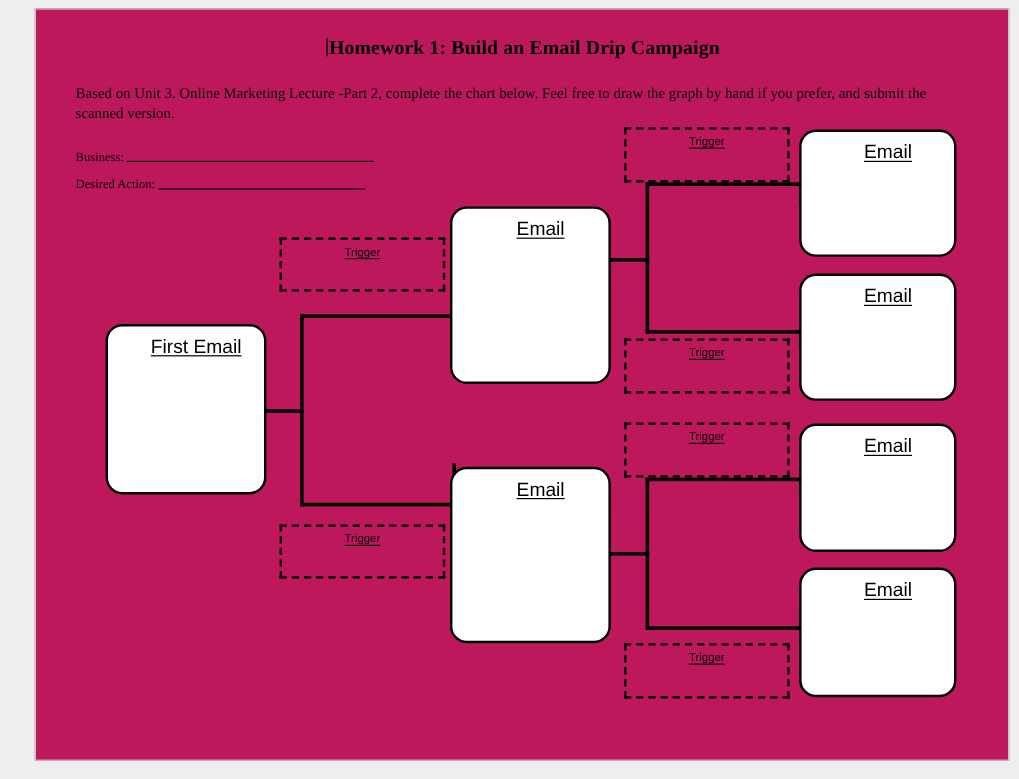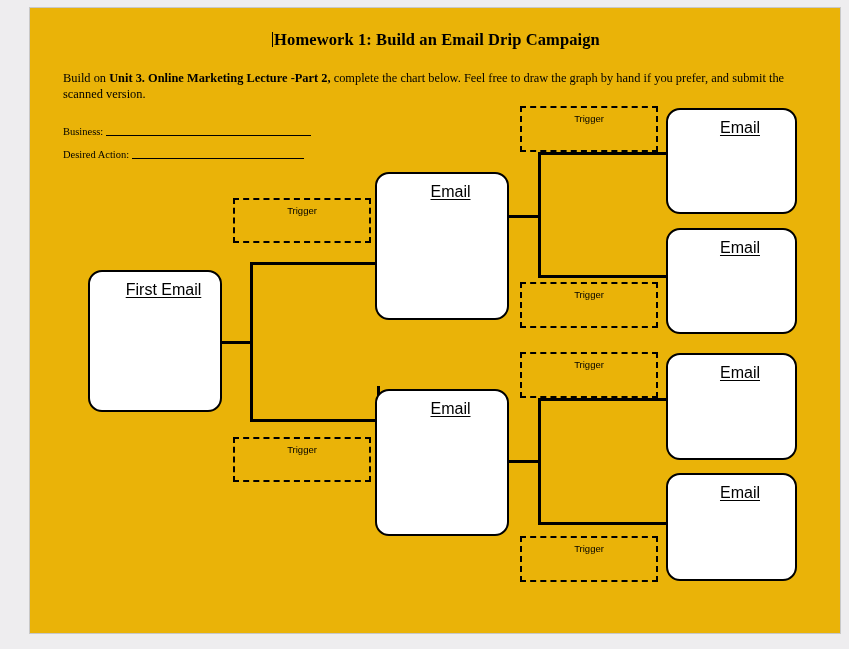--- a/index.html
+++ b/index.html
@@ -11,21 +11,21 @@
     overflow: hidden;
     font-family: "Liberation Serif", serif;
   }
 
   #page {
     position: absolute;
     left: 29px;
     top: 7px;
     width: 812px;
     height: 627px;
-    background: #eab308;
+    background: #be185d;
     border: 1px solid #c8c8c8;
     box-sizing: border-box;
     overflow: hidden;
   }
 
   
   #doc-title {
     position: absolute;
     left: 0;
     top: 22px;
@@ -50,21 +50,21 @@
     position: absolute;
     left: 33px;
     top: 62px;
     width: 733px;
     font-family: "Liberation Serif", serif;
     font-size: 12.4px;
     line-height: 16px;
     color: #000;
     text-align: left;
   }
-  #intro b { font-weight: bold; }
+  #intro b { font-weight: normal; }
 
   
   .field {
     position: absolute;
     font-family: "Liberation Serif", serif;
     font-size: 10.5px;
     color: #000;
     white-space: nowrap;
   }
   .field .fl {
@@ -122,39 +122,40 @@
   }
   .trigger-box .lbl {
     position: absolute;
     left: 0;
     right: 0;
     top: 5px;
     text-align: center;
     font-family: "Liberation Sans", sans-serif;
     font-size: 9.5px;
     color: #000;
+    text-decoration: underline;
     text-underline-offset: 1.5px;
   }
 
   
   .ln {
     position: absolute;
     background: #000;
   }
   .ln.h { height: 2.6px; }
   .ln.v { width: 2.6px; }
 </style>
 </head>
 <body>
 
 <div id="page">
 
   <div id="doc-title"><span id="title-caret"></span><span>Homework 1: Build an Email Drip Campaign</span></div>
 
-  <div id="intro"><span>Build on </span><b>Unit 3. Online Marketing Lecture -Part 2,</b><span> complete the chart below. Feel free to draw the graph by hand if you prefer, and submit the scanned version.</span></div>
+  <div id="intro"><span>Based on </span><b>Unit 3. Online Marketing Lecture -Part 2,</b><span> complete the chart below. Feel free to draw the graph by hand if you prefer, and submit the scanned version.</span></div>
 
   <div class="field" id="field-business">
     <span class="fl">Business:</span><span class="rule" style="width:205px"></span>
   </div>
   <div class="field" id="field-action">
     <span class="fl">Desired Action:</span><span class="rule" style="width:172px"></span>
   </div>
 
   <div id="chart">
 

